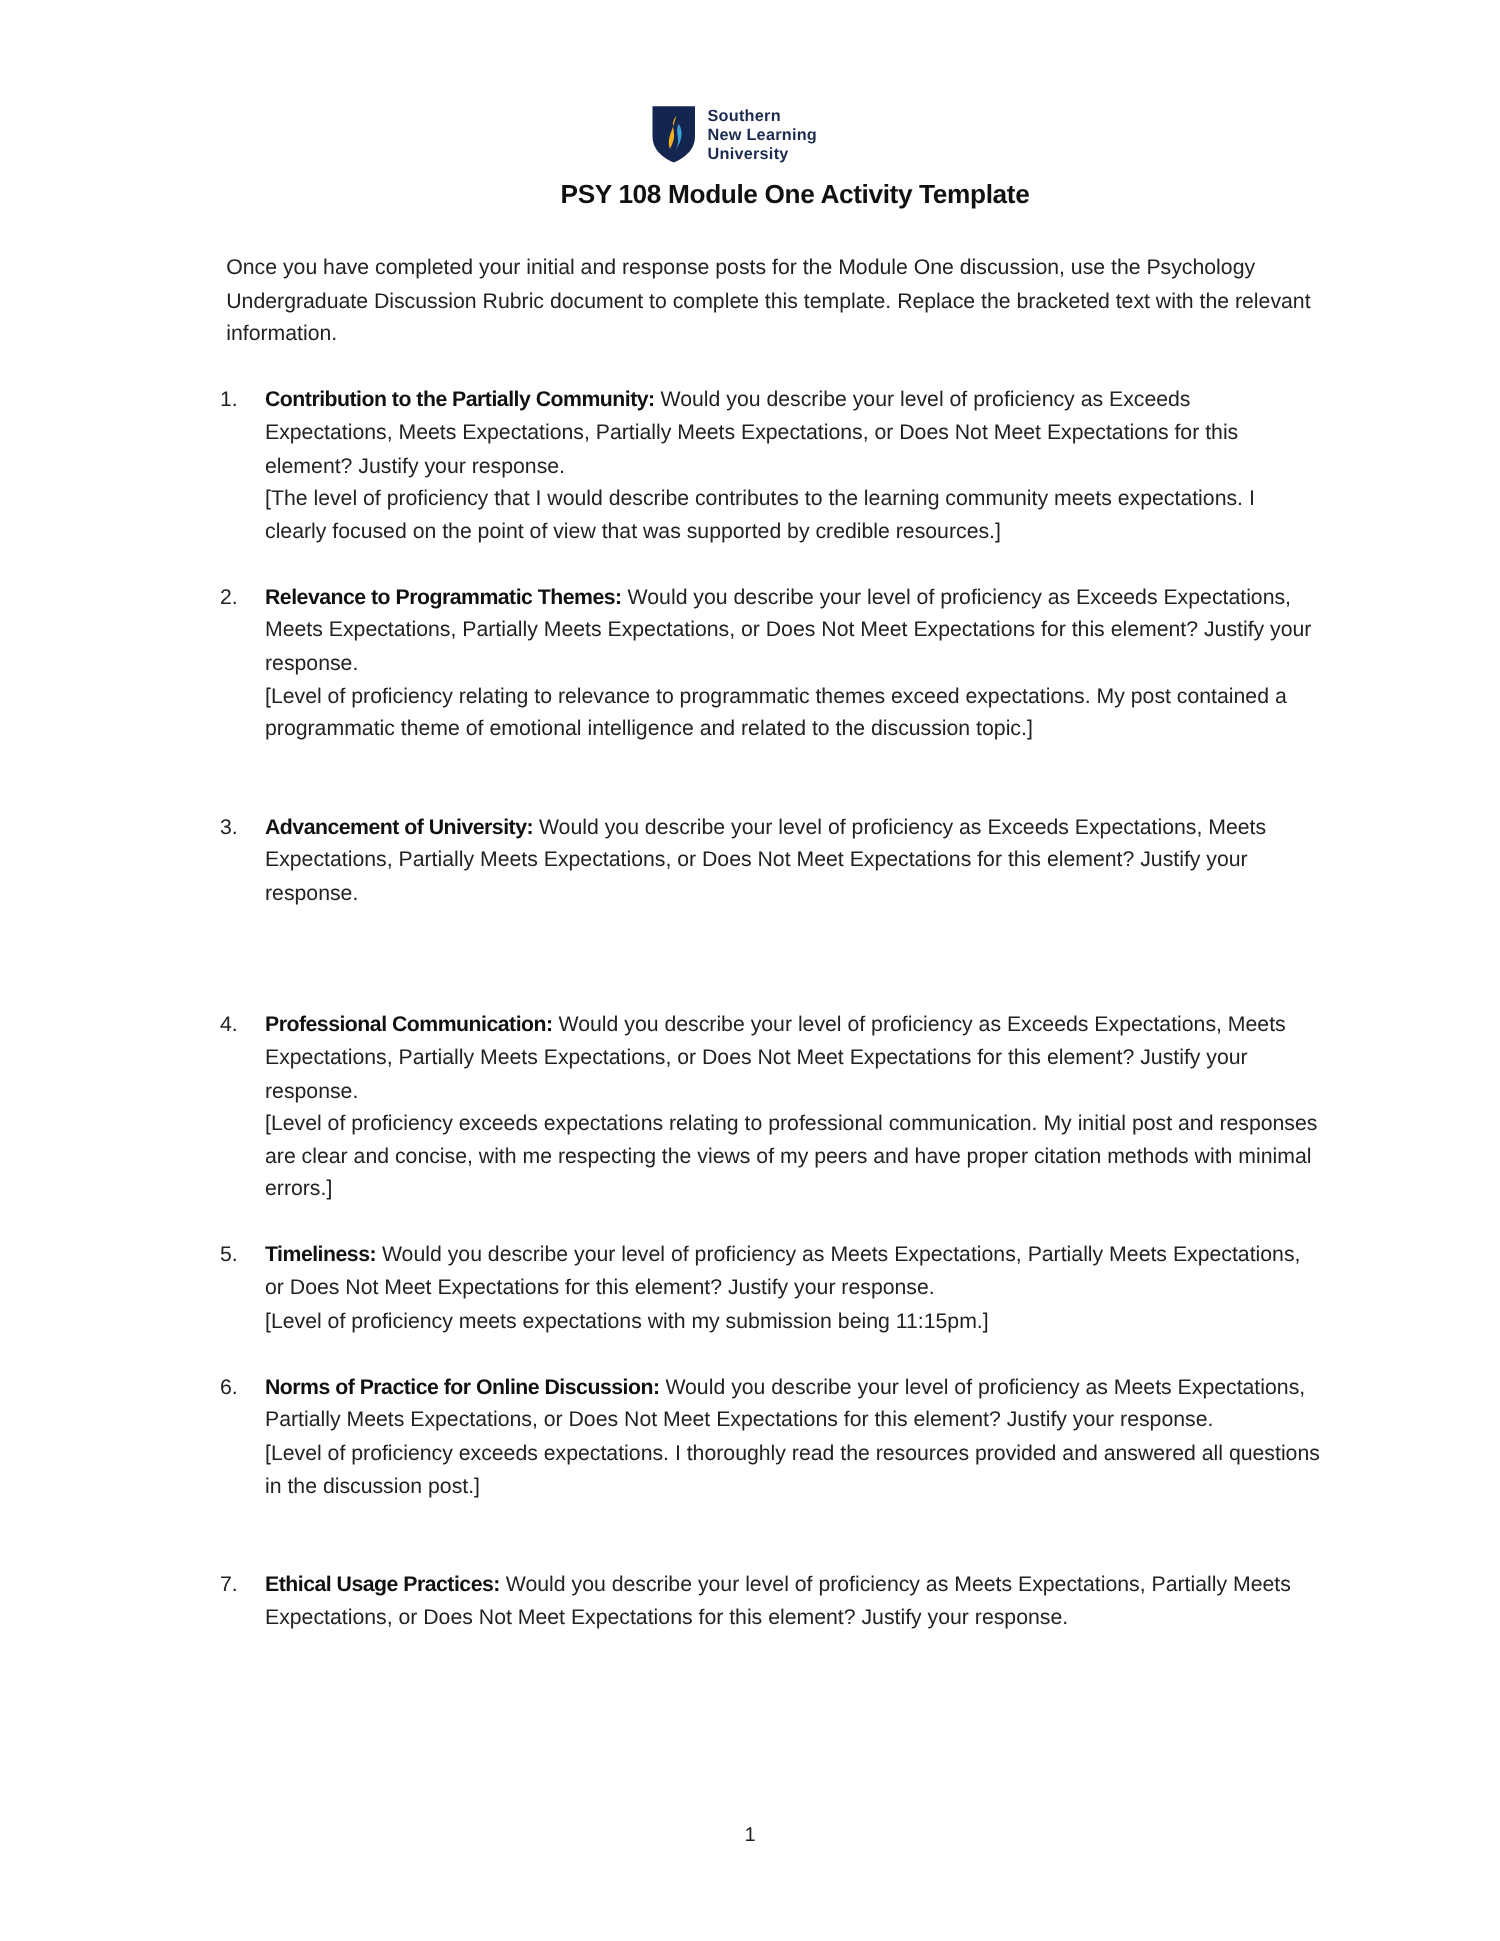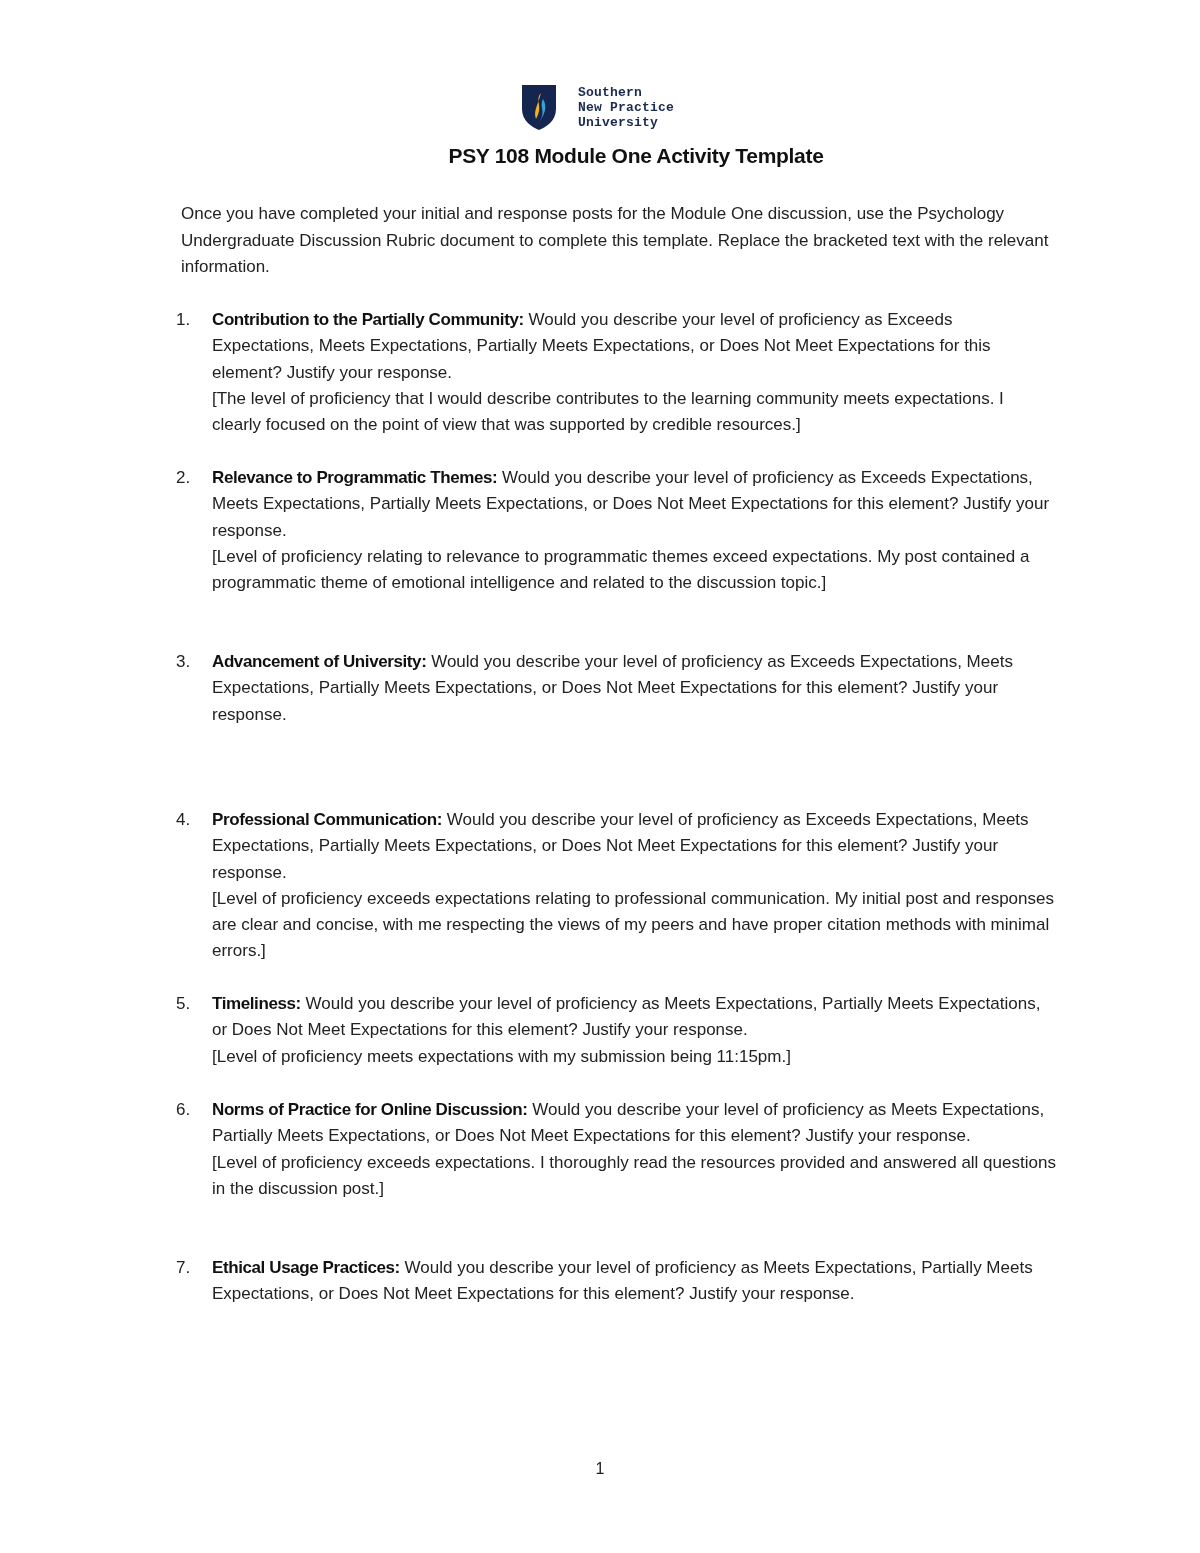--- a/index.html
+++ b/index.html
@@ -1,20 +1,20 @@
 <!DOCTYPE html>
 <html><head>
 <meta charset="utf-8">
 <style>
   html, body { margin: 0; padding: 0; background: #ffffff; }
   body { width: 1200px; height: 1553px; position: relative; overflow: hidden;
          font-family: "Liberation Sans", sans-serif; color: #1a1a1a; }
   .logo { position: absolute; left: 520px; top: 83px; display: flex; align-items: center; }
   .shield { width: 38px; height: 48px; }
-  .logo-text { margin-left: 20px; font-family: Liberation Mono, monospace; font-weight: bold;
+  .logo-text { margin-left: 8px; font-family: Liberation Sans, sans-serif; font-weight: bold;
                color: #1b2a4e; font-size: 13px; line-height: 15px; letter-spacing: 0.2px; }
   .title { position: absolute; top: 144px; left: 0; width: 1200px; text-align: center;
            font-weight: bold; font-size: 21px; letter-spacing: -0.3px; color: #111; margin-left: 36px; }
   .intro { position: absolute; left: 141px; top: 201px; width: 900px;
            font-size: 17px; line-height: 26.5px; color: #222; margin-left: 40px; }
   .item { position: absolute; left: 176px; width: 880px; font-size: 17px; line-height: 26.3px; color: #222; }
   .num { position: absolute; left: 0; top: 0; width: 30px; }
   .body { margin-left: 36px; }
   .label { font-weight: bold; letter-spacing: -0.4px; color: #111; }
   .page-num { position: absolute; top: 1460px; left: 0; width: 1200px; text-align: center;
@@ -24,21 +24,21 @@
 <body>
 
 <div class="logo">
   <svg class="shield" viewBox="0 0 38 48">
     <path d="M2 2 H36 V26 C36 38 26 44 19 47 C12 44 2 38 2 26 Z" fill="#14264f"></path>
     <path d="M21 10 C14 18 24 22 16 36 C13 28 18 22 21 10 Z" fill="#f2b21b"></path>
     <path d="M23 16 C19 24 26 28 20 38 C24 32 28 24 23 16 Z" fill="#3aa0d8"></path>
   </svg>
   <div class="logo-text">
     <div>Southern</div>
-    <div>New Practice</div>
+    <div>New Learning</div>
     <div>University</div>
   </div>
 </div>
 
 <div class="title">PSY 108 Module One Activity Template</div>
 
 <div class="intro">Once you have completed your initial and response posts for the Module One discussion, use the Psychology Undergraduate Discussion Rubric document to complete this template. Replace the bracketed text with the relevant information.</div>
 
 <div class="item" style="top:307px">
   <span class="num">1.</span>

